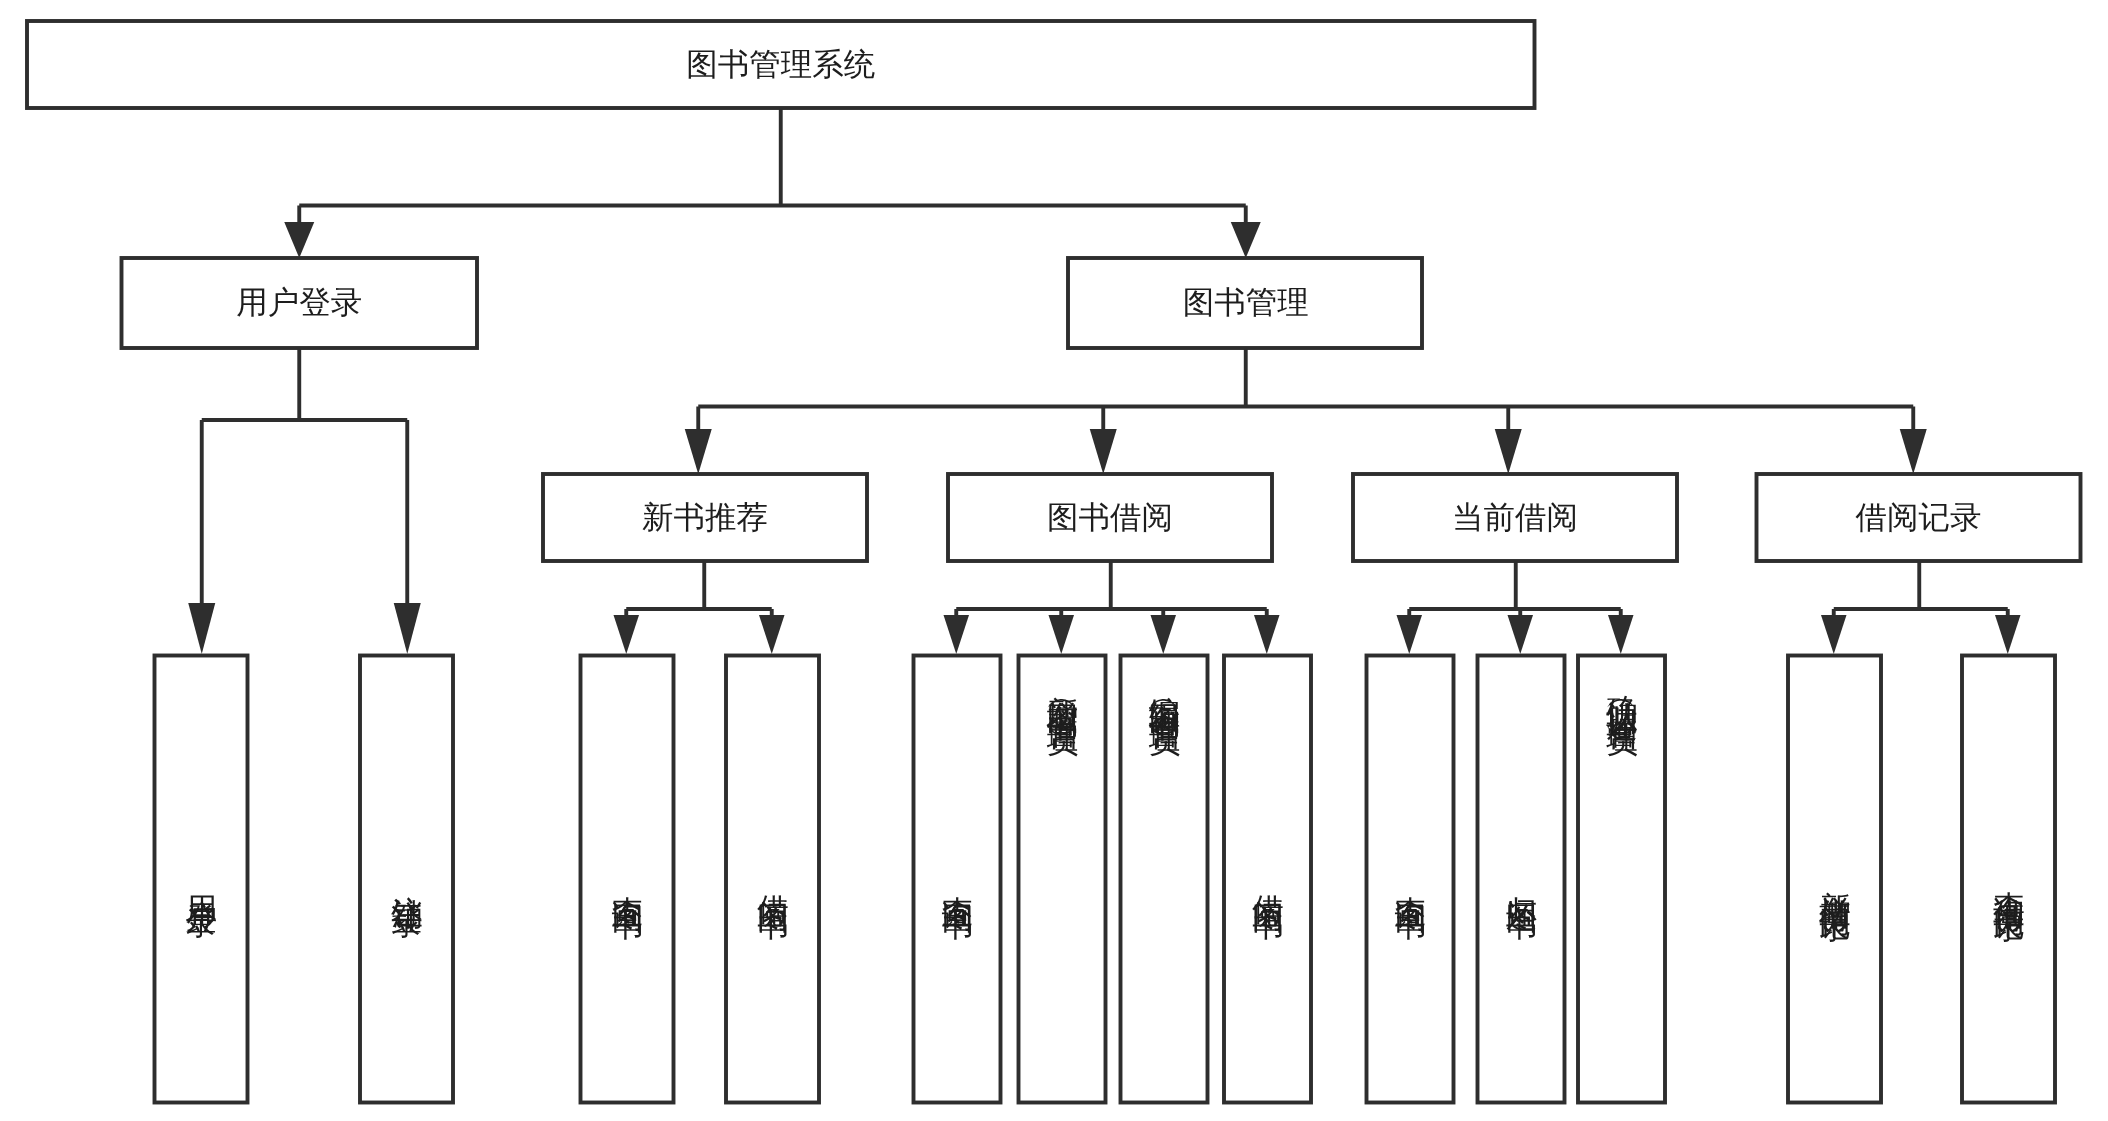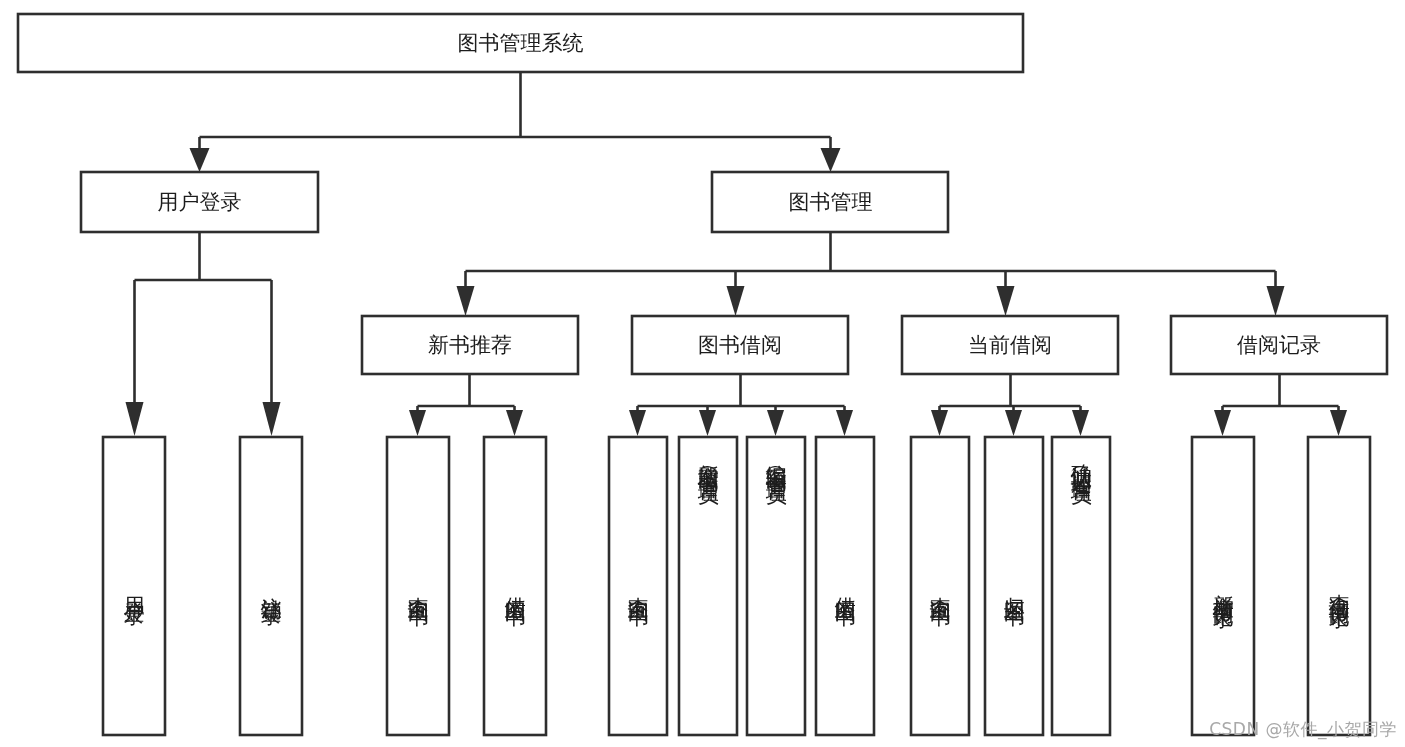--- a/index.html
+++ b/index.html
@@ -249,15 +249,14 @@
   <div class="vtext-wrap" style="left:1052px; top:437px; width:58px; height:298px; align-items:flex-start; padding-top:10px; box-sizing:border-box;">
     <span class="vtext">确认归还（管理员）</span>
   </div>
   <div class="vtext-wrap" style="left:1192px; top:437px; width:62px; height:298px;">
     <span class="vtext">新增借阅记录</span>
   </div>
   <div class="vtext-wrap" style="left:1308px; top:437px; width:62px; height:298px;">
     <span class="vtext">查询借阅记录</span>
   </div>
 
-  <div class="watermark">CSDN @软件_小贺同学</div>
 
 </div>
 
 </body></html>

